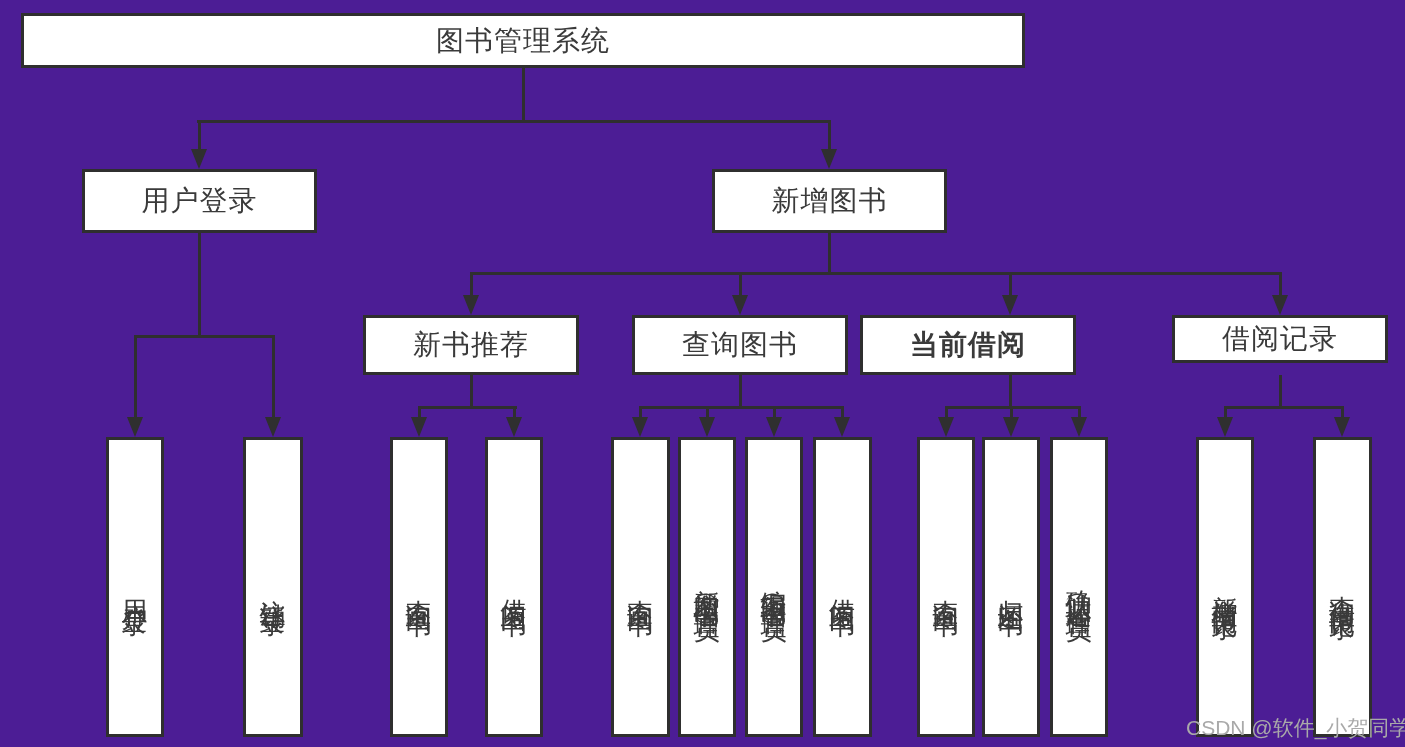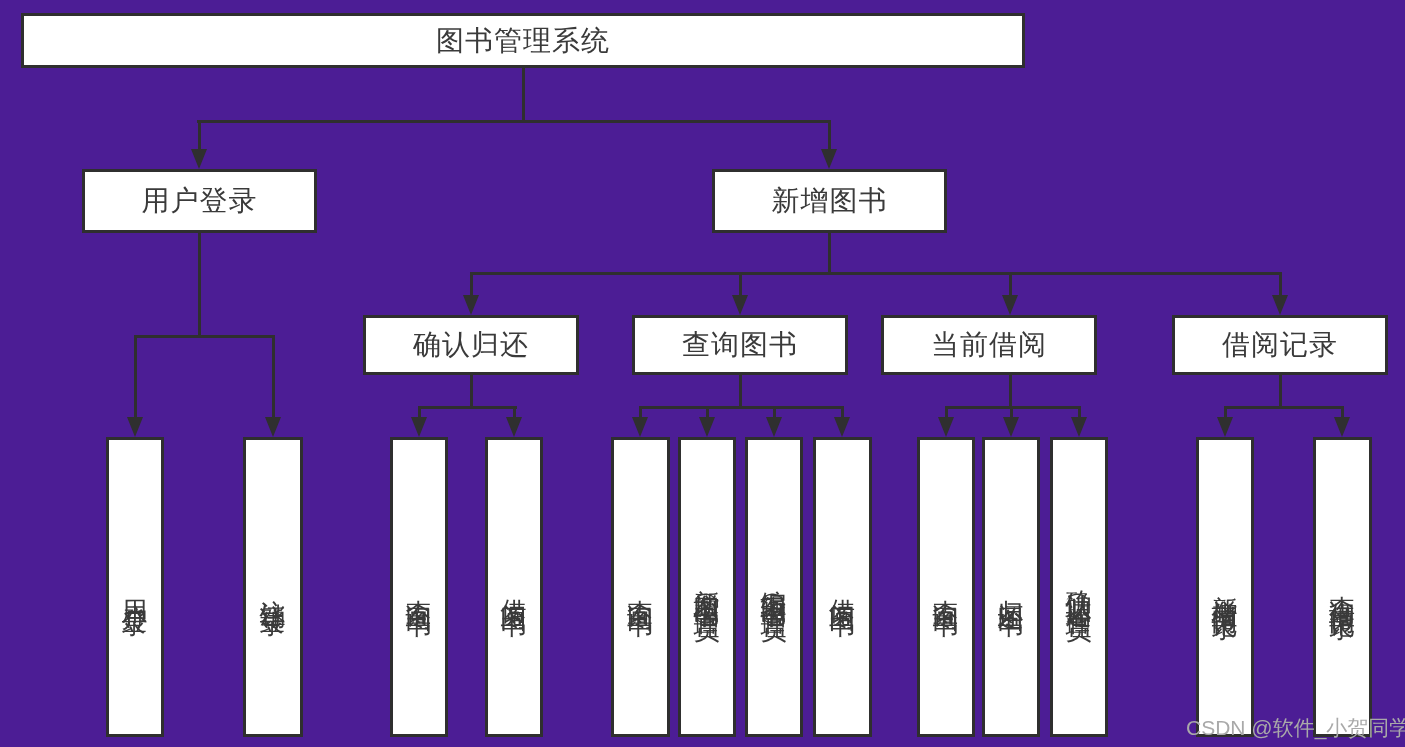--- a/index.html
+++ b/index.html
@@ -72,32 +72,32 @@
 
   <div class="box" style="left:82px; top:169px; width:235px; height:64px;">
     <span class="hlabel">用户登录</span>
   </div>
 
   <div class="box" style="left:712px; top:169px; width:235px; height:64px;">
     <span class="hlabel">新增图书</span>
   </div>
 
   <div class="box" style="left:363px; top:315px; width:216px; height:60px;">
-    <span class="hlabel">确认归还</span>
+    <span class="hlabel">新书推荐</span>
   </div>
 
   <div class="box" style="left:632px; top:315px; width:216px; height:60px;">
     <span class="hlabel">查询图书</span>
   </div>
 
-  <div class="box" style="left:881px; top:315px; width:216px; height:60px;">
+  <div class="box" style="left:860px; top:315px; width:216px; height:60px;font-weight:bold;">
     <span class="hlabel">当前借阅</span>
   </div>
 
-  <div class="box" style="left:1172px; top:315px; width:216px; height:60px;">
+  <div class="box" style="left:1172px; top:315px; width:216px; height:48px;">
     <span class="hlabel">借阅记录</span>
   </div>
 
   <div class="box" style="left:106px; top:437px; width:58px; height:300px;">
     <span class="vlabel">用户登录</span>
   </div>
   <div class="box" style="left:243px; top:437px; width:60px; height:300px;">
     <span class="vlabel">注销登录</span>
   </div>
 

